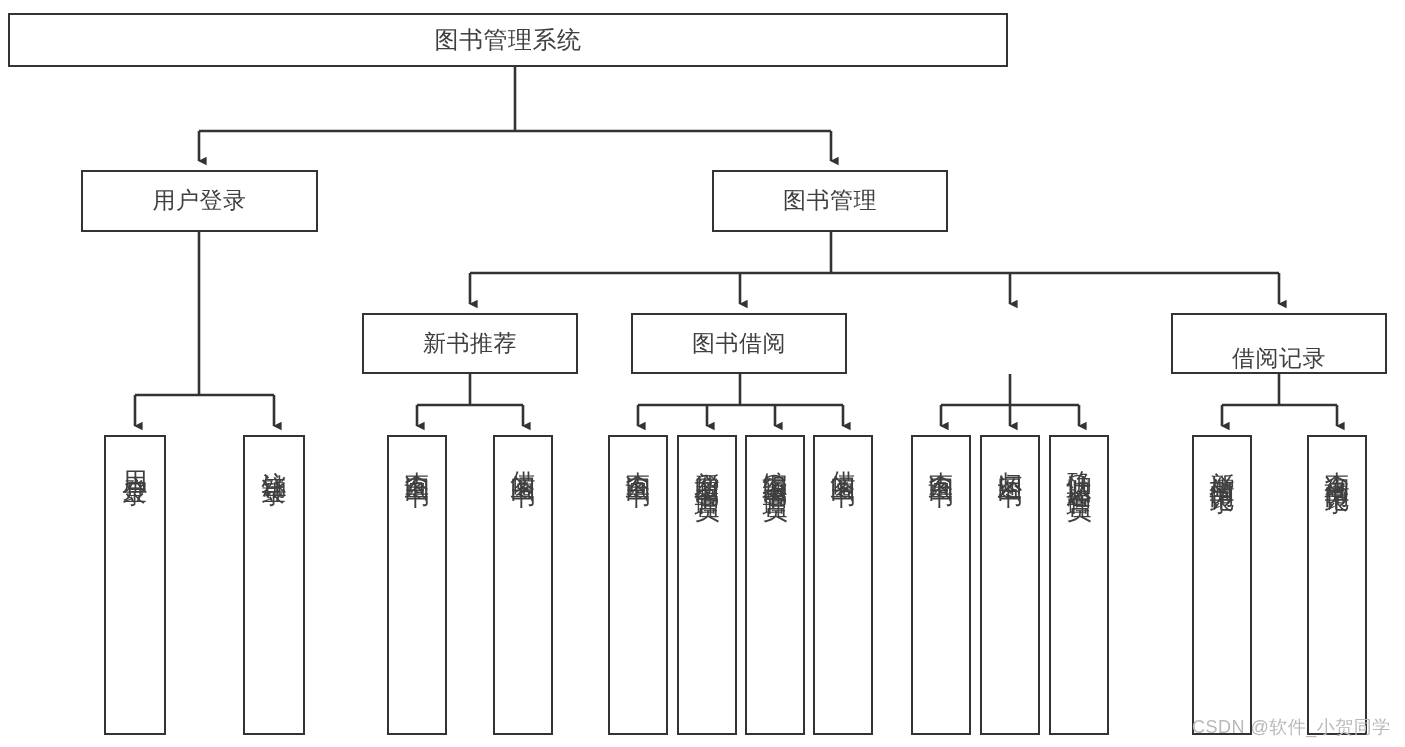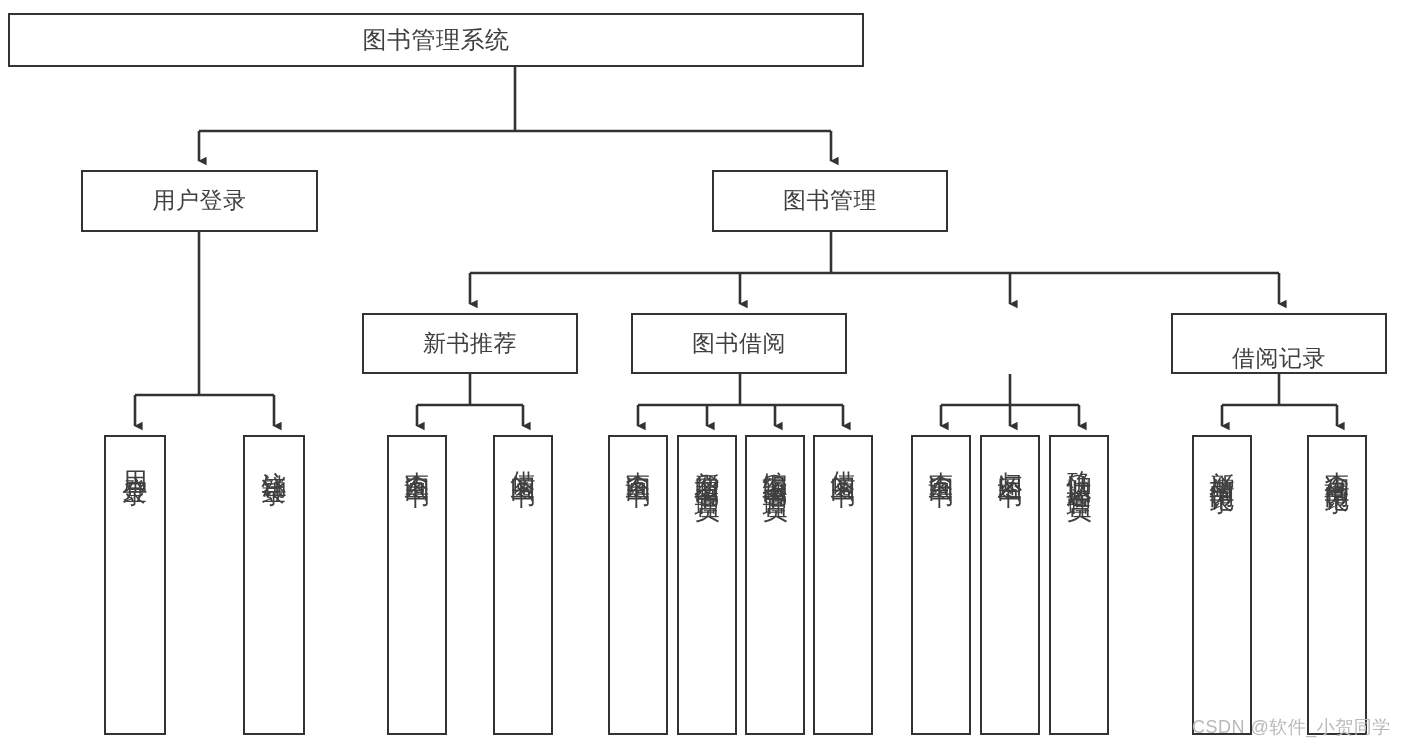--- a/index.html
+++ b/index.html
@@ -122,21 +122,21 @@
       <path d="M 1010,405 L 1010,426" marker-end="url(#arrowhead)"></path>
       <path d="M 1079,405 L 1079,426" marker-end="url(#arrowhead)"></path>
 
       <path d="M 1279,374 L 1279,405"></path>
       <path d="M 1222,405 L 1337,405"></path>
       <path d="M 1222,405 L 1222,426" marker-end="url(#arrowhead)"></path>
       <path d="M 1337,405 L 1337,426" marker-end="url(#arrowhead)"></path>
     </g>
   </svg>
 
-  <div class="node horiz root" style="left:8px; top:13px; width:856px; height:54px;">
+  <div class="node horiz root" style="left:8px; top:13px; width:1000px; height:54px;">
     <span class="node-label">图书管理系统</span>
   </div>
 
   <div class="node horiz" style="left:81px; top:170px; width:237px; height:62px;">
     <span class="node-label">用户登录</span>
   </div>
   <div class="node horiz" style="left:712px; top:170px; width:236px; height:62px;">
     <span class="node-label">图书管理</span>
   </div>
 

